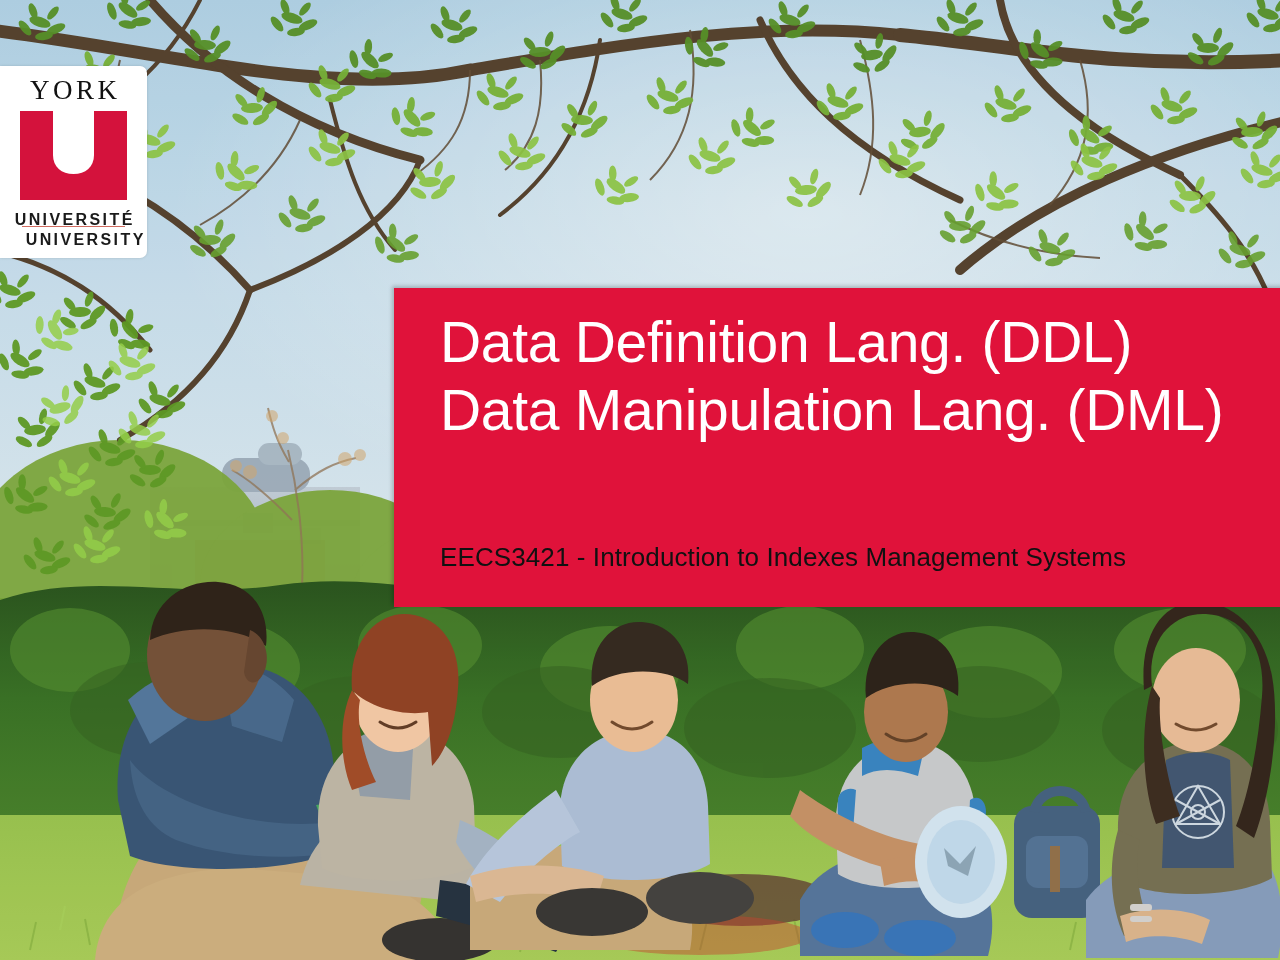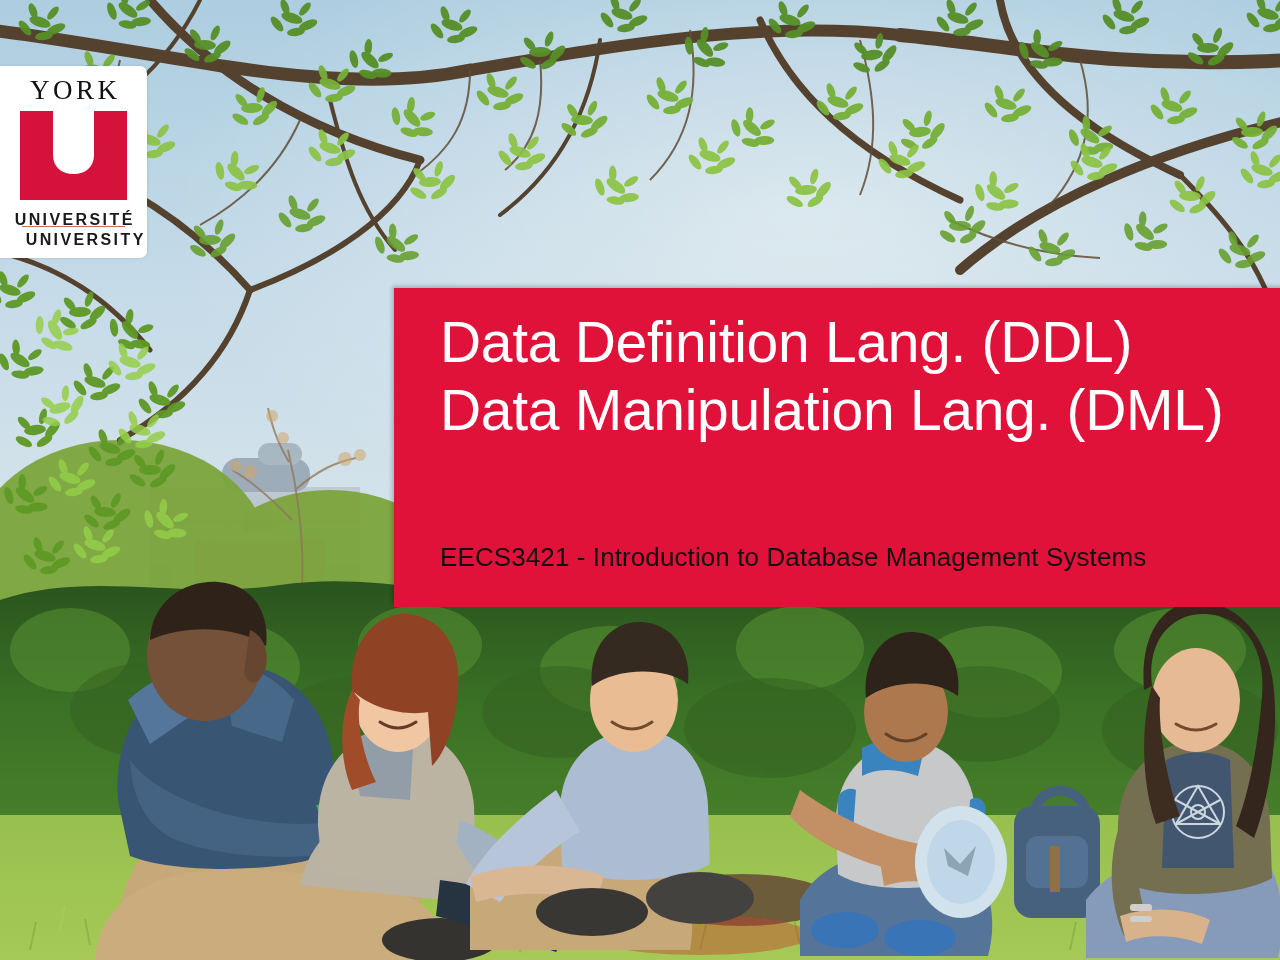--- a/index.html
+++ b/index.html
@@ -496,16 +496,16 @@
       <div class="logo-sub" id="logo-sub-fr">UNIVERSITÉ</div>
       <div class="logo-sub" id="logo-sub-en">UNIVERSITY</div>
     </div>
   </div>
 
   <div id="title-banner">
     <div id="title-block">
       <div class="title-line">Data Definition Lang. (DDL)</div>
       <div class="title-line">Data Manipulation Lang. (DML)</div>
     </div>
-    <div id="subtitle">EECS3421 - Introduction to Database Management Systems</div>
+    <div id="subtitle">EECS3421 - Introduction to Indexes Management Systems</div>
   </div>
 
 </div>
 
 </body></html>

